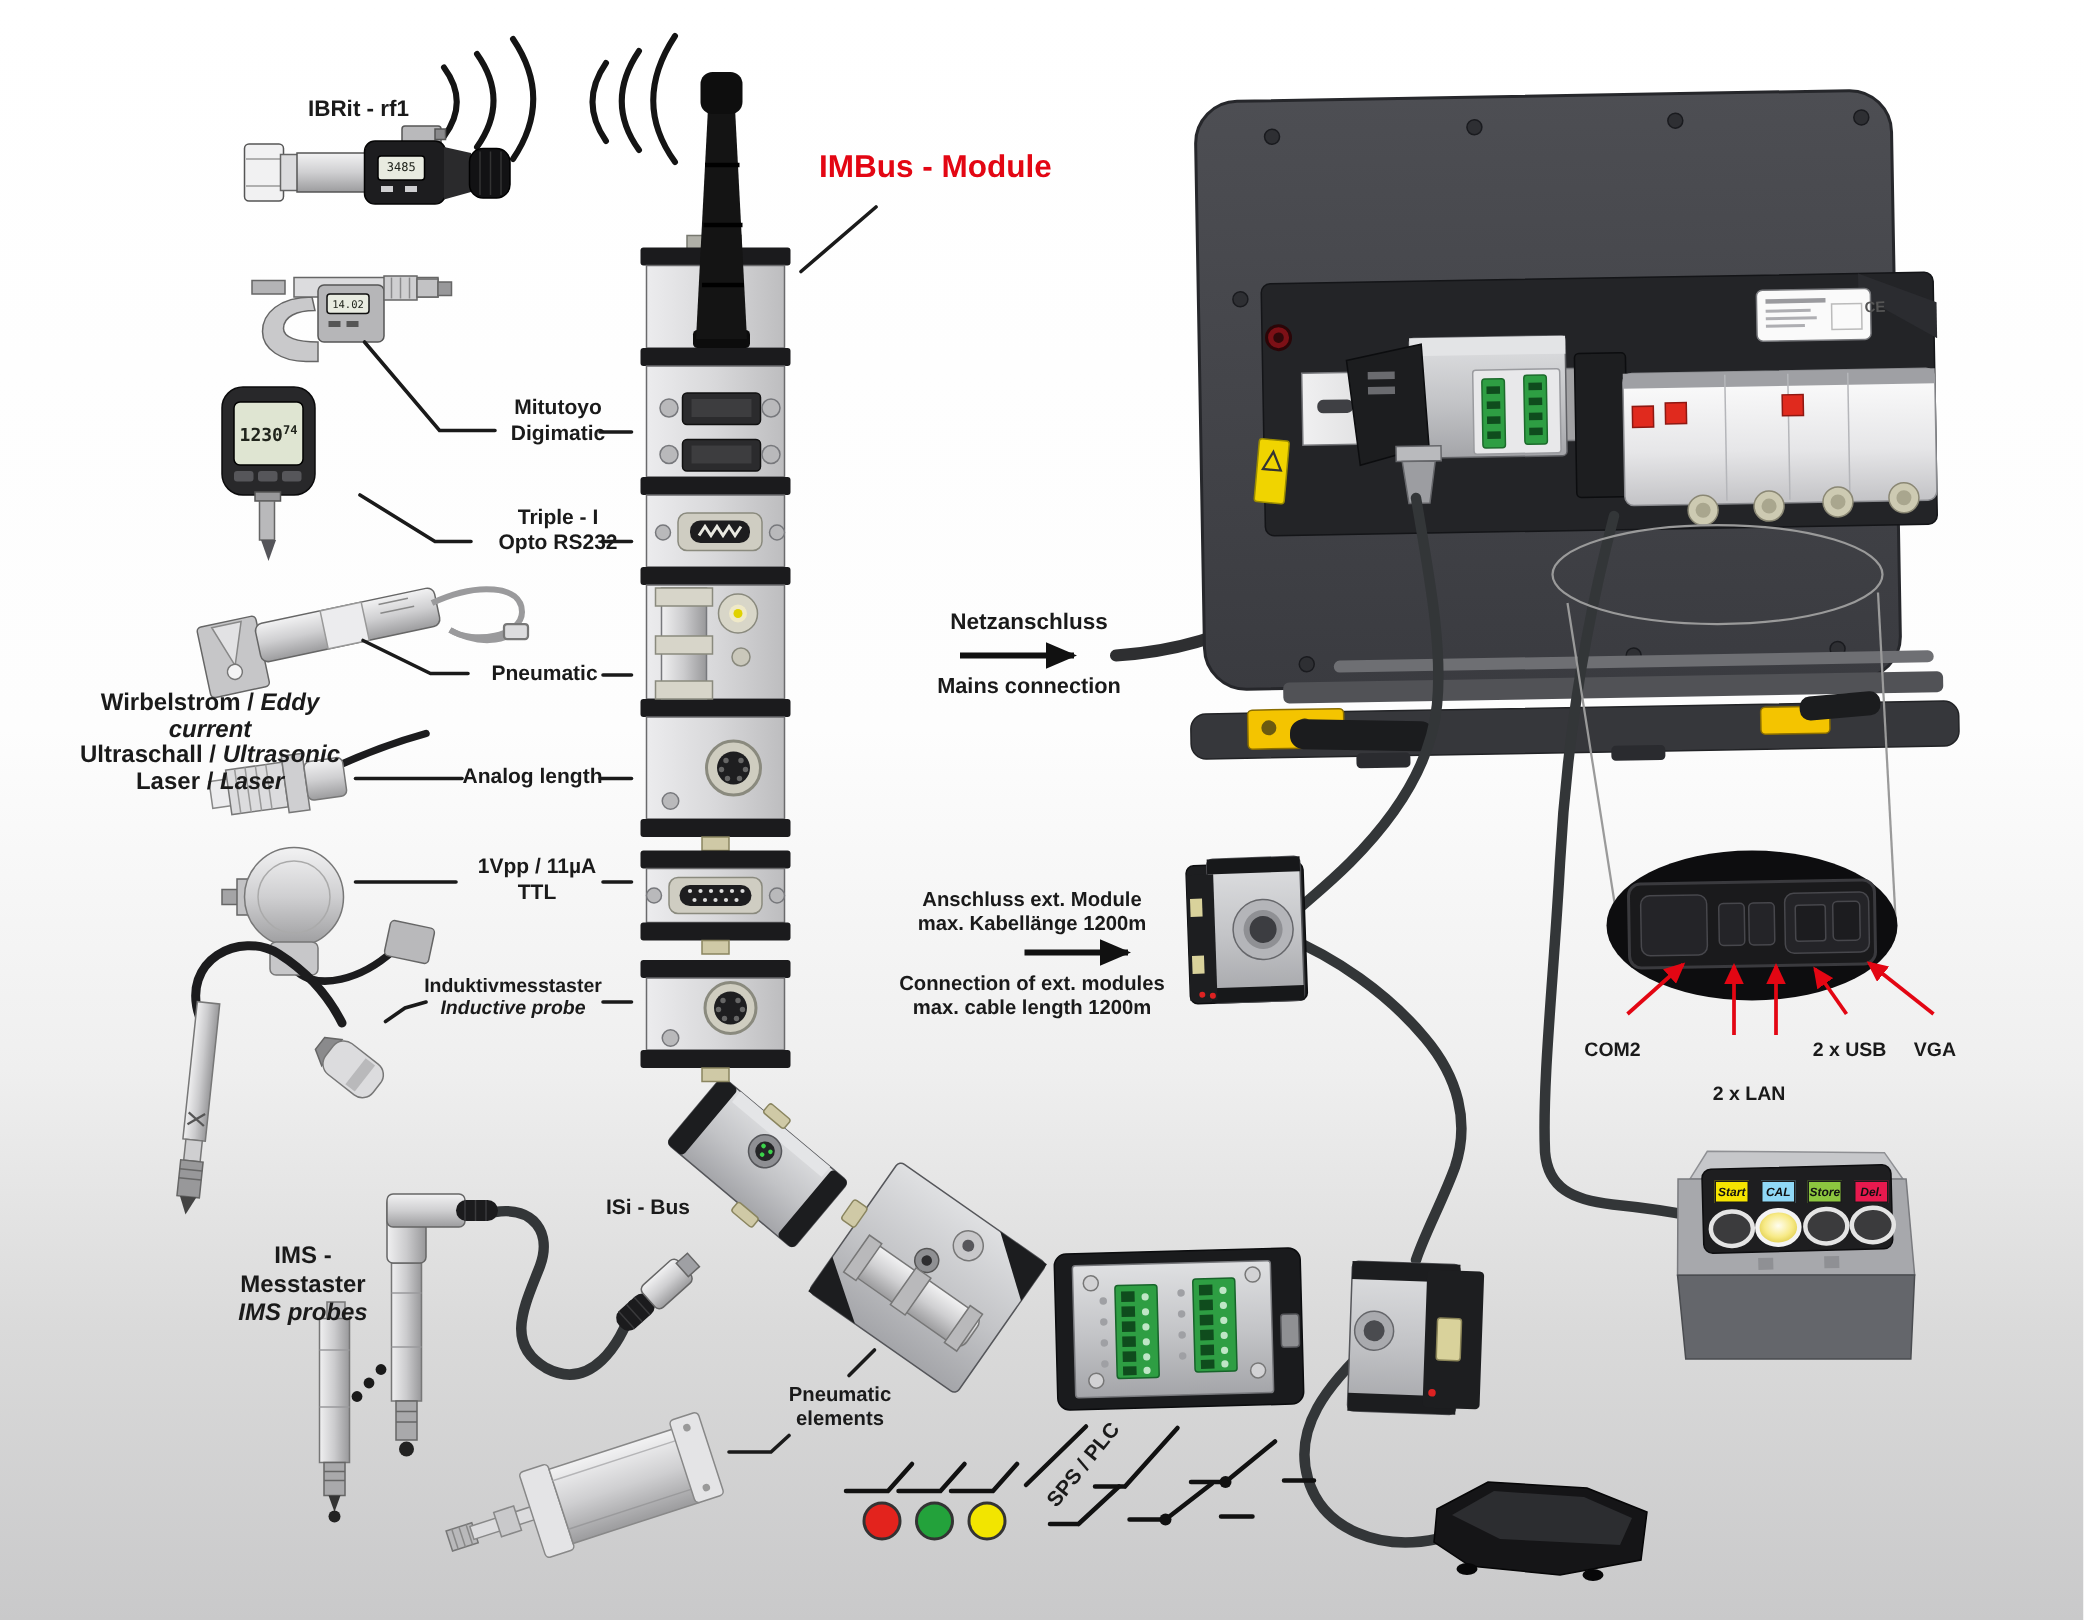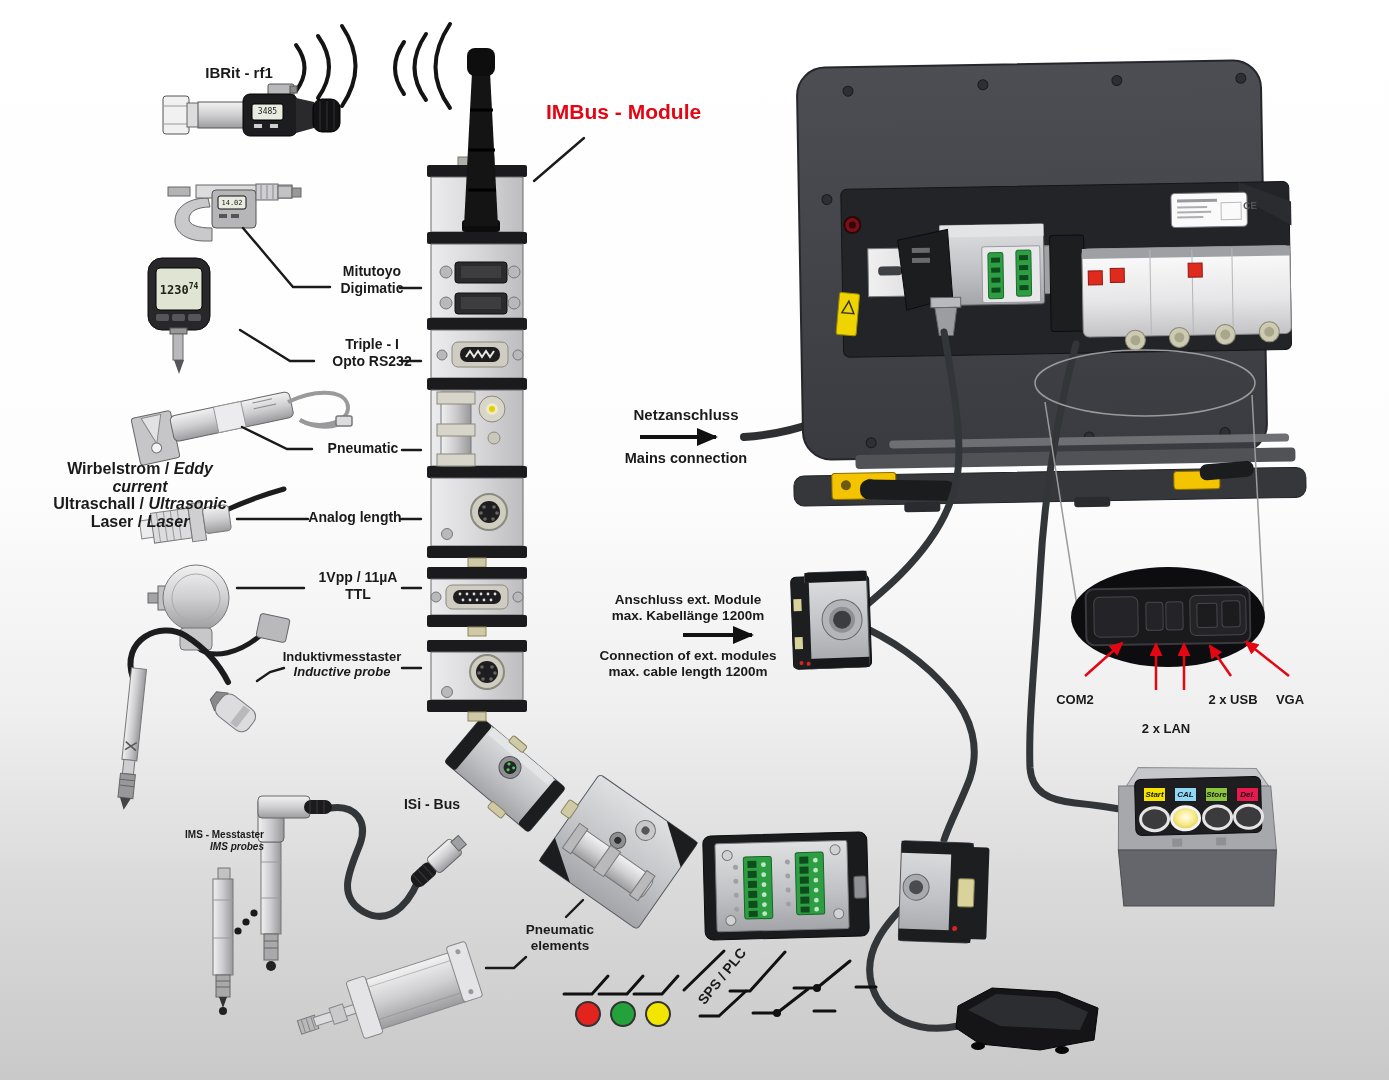--- a/index.html
+++ b/index.html
@@ -659,21 +659,21 @@
 <div class="lbl" style="left:308px;top:569px;width:100px;">
   <div>1Vpp / 11µA</div>
       <div>TTL</div>
 </div>
 
 <div class="lbl" style="left:272px;top:649px;width:140px;font-size:13px;">
   <div>Induktivmesstaster</div>
       <div class="it">Inductive probe</div>
 </div>
 
-<div class="lbl" style="left:140px;top:829px;width:124px;font-size:10px;text-align:right;">
+<div class="lbl" style="left:140px;top:829px;width:124px;font-size:16px;">
   <div>IMS - Messtaster</div>
       <div class="it">IMS probes</div>
 </div>
 
 <div class="lbl" style="left:396px;top:796px;width:72px;">ISi - Bus</div>
 
 <div class="lbl" style="left:518px;top:922px;width:84px;font-size:13.5px;">
   <div>Pneumatic</div>
       <div>elements</div>
 </div>

